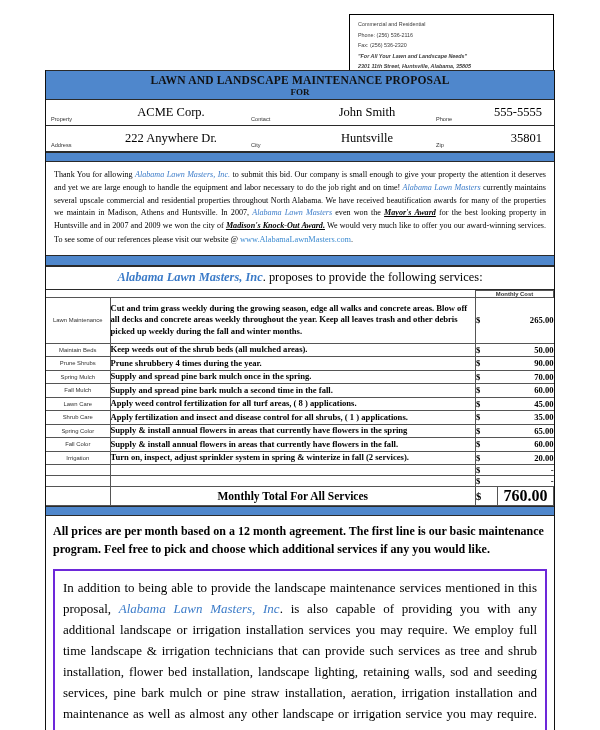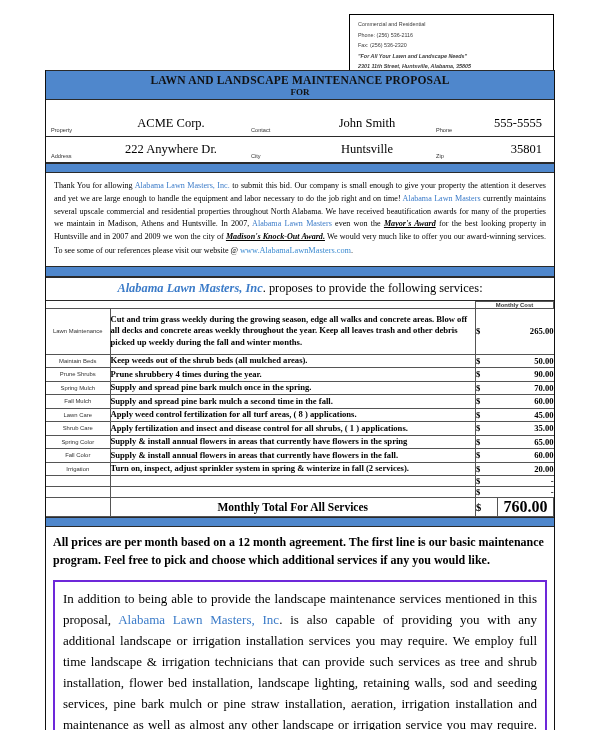--- a/index.html
+++ b/index.html
@@ -48,21 +48,21 @@
     font-weight:bold;font-size:9px;color:#111;margin-top:1px;
   }
 
   
   .inforow{
     display:flex;align-items:center;
     height:25px;
     border-bottom:1px solid #2a2a2a;
     background:#fff;
   }
-  .inforow.first{border-top:none;margin-top:11px;}
+  .inforow.first{border-top:none;}
   .lbl{
     font-size:5.6px;color:#333;
     font-family:"Liberation Sans", sans-serif;
     padding-left:5px;
     align-self:flex-end;
     padding-bottom:3px;
   }
   .val{
     font-size:12.5px;text-align:center;
   }
@@ -80,21 +80,21 @@
   .bluebar.tall{height:9px;}
 
   
   .intro{
     padding:7px 8px 8px 8px;
     font-size:8.1px;
     line-height:1.58;
     text-align:justify;
     background:#fff;
   }
-  .blue-ital{color:#3b7bc8;}
+  .blue-ital{color:#3b7bc8;font-style:italic;}
   .bold-ital{font-weight:bold;font-style:italic;text-decoration:underline;}
   .link{color:#3b8ad0;font-family:Liberation Serif, serif;font-size:8.3px;}
 
   
   .proposes{
     border-top:1px solid #2a2a2a;
     border-bottom:1px solid #2a2a2a;
     padding:3px 0 4px 0;
     text-align:center;
     font-size:12.4px;

